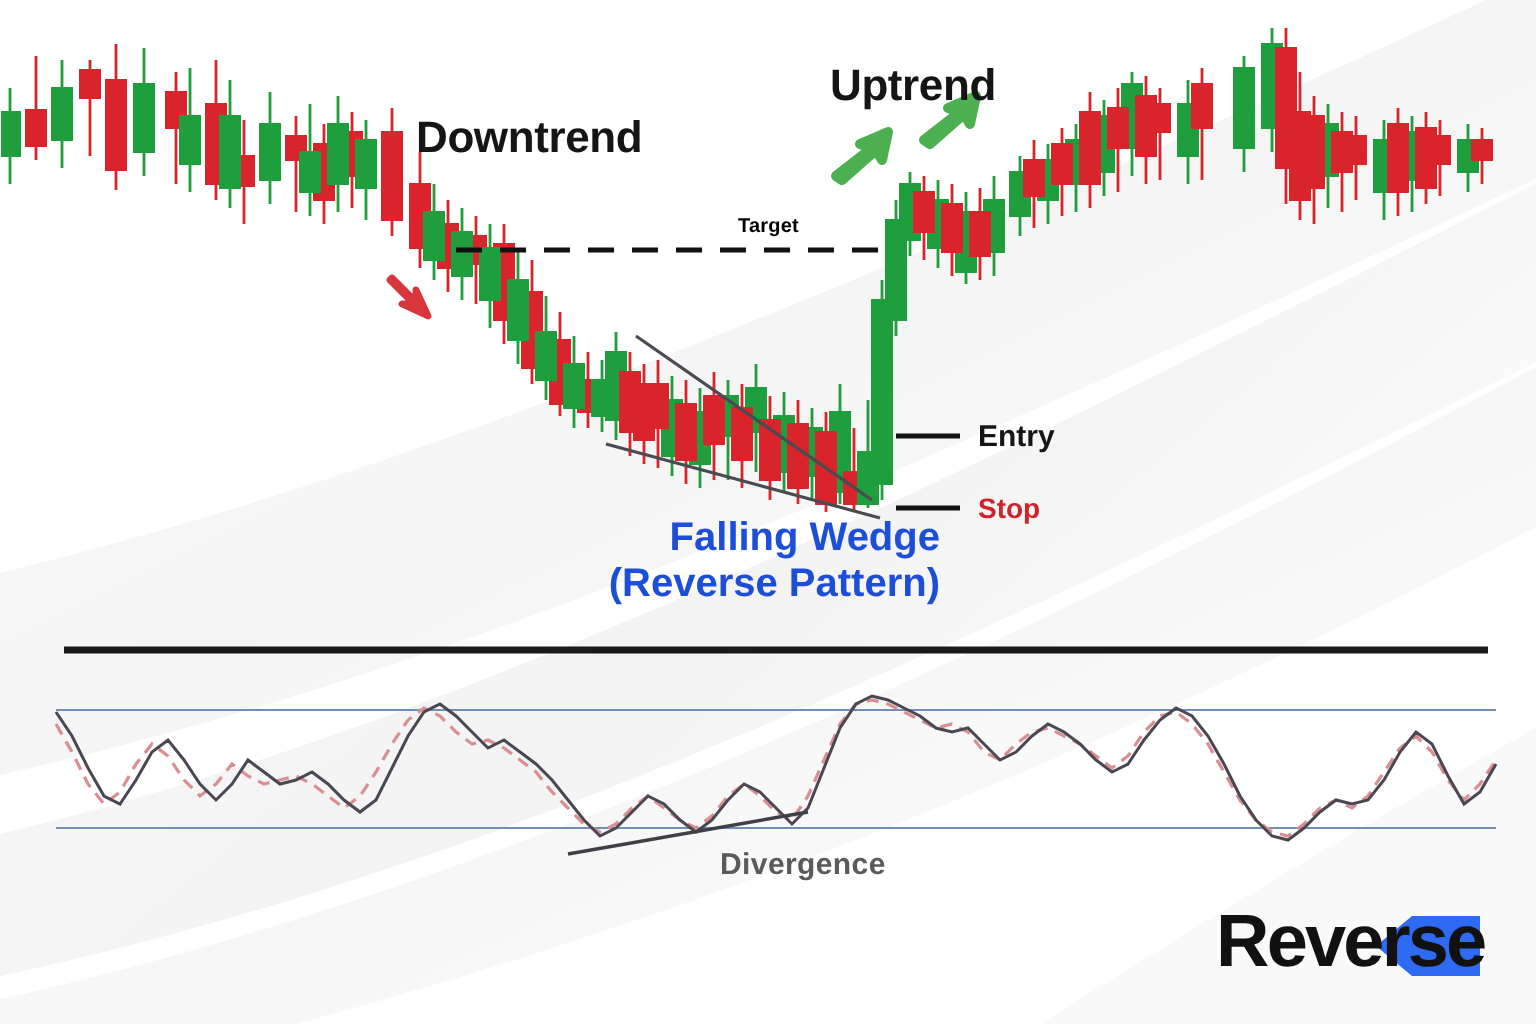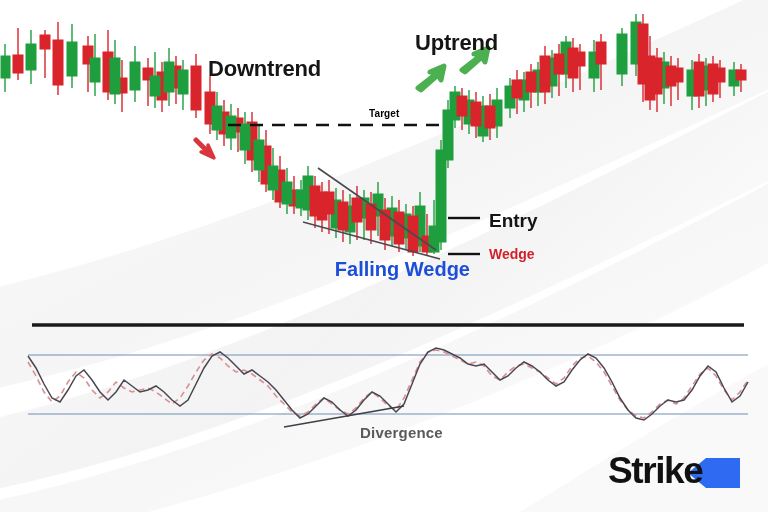--- a/index.html
+++ b/index.html
@@ -14,21 +14,21 @@
   
   .bg-swoosh{position:absolute;inset:0;pointer-events:none;}
 
   .layer{position:absolute;left:0;top:0;width:768px;height:512px;}
 
   .lbl{position:absolute;white-space:nowrap;font-weight:bold;}
 
   .lbl-downtrend{left:208px;top:56px;font-size:22px;color:#151515;letter-spacing:-0.2px;}
   .lbl-uptrend{left:415px;top:30px;font-size:22px;color:#151515;letter-spacing:-0.2px;}
   .lbl-target{left:369px;top:108px;font-size:10px;color:#000000;letter-spacing:0.1px;}
-  .lbl-entry{left:489px;top:210px;font-size:19px;color:#151515;}
+  .lbl-entry{left:489px;top:210px;font-size:15px;color:#151515;}
   .lbl-stop{left:489px;top:246px;font-size:14px;color:#d0222a;}
   .lbl-wedge{left:270px;top:258px;font-size:20px;color:#1d4ed8;line-height:23px;text-align:right;width:200px;}
   .lbl-divergence{left:360px;top:424px;font-size:15px;color:#5a5a5a;letter-spacing:0.2px;}
 
   .logo{position:absolute;left:608px;top:448px;width:140px;height:48px;}
   .logo-text{position:absolute;left:0;top:0;font-size:37px;font-weight:bold;color:#111111;letter-spacing:-1.4px;line-height:46px;z-index:2;}
   .logo-arrow{position:absolute;left:76px;top:10px;z-index:1;}
 </style>
 </head>
 <body>
@@ -307,26 +307,27 @@
       <polyline fill="none" stroke="#4b4752" stroke-width="1.5" points="28,356 36,368 44,384 52,398 60,402 68,390 76,376 84,370 92,380 100,392 108,400 116,392 124,380 132,386 140,392 148,390 156,386 164,392 172,400 180,406 188,400 196,384 204,368 212,356 220,352 228,358 236,366 244,374 252,370 260,376 268,382 276,390 284,400 292,410 300,418 308,414 316,406 324,398 332,402 340,410 348,416 356,410 364,400 372,392 380,396 388,404 396,412 404,404 412,384 420,364 428,352 436,348 444,350 452,354 460,358 468,364 476,366 484,364 492,372 500,380 508,376 516,368 524,362 532,366 540,372 548,380 556,386 564,382 572,370 580,360 588,354 596,358 604,368 612,382 620,398 628,410 636,418 644,420 652,414 660,406 668,400 676,402 684,400 692,390 700,376 708,366 716,372 724,388 732,402 740,396 748,382"></polyline>
 
       <line x1="284" y1="427" x2="404" y2="406" stroke="#3f3f46" stroke-width="1.7"></line>
     </g>
   </svg>
 
   <div class="lbl lbl-uptrend">Uptrend</div>
   <div class="lbl lbl-downtrend">Downtrend</div>
   <div class="lbl lbl-target">Target</div>
   <div class="lbl lbl-entry">Entry</div>
-  <div class="lbl lbl-stop">Wedge</div>
+  <div class="lbl lbl-stop">Stop</div>
   <div class="lbl lbl-wedge">
     <div>Falling Wedge</div>
+    <div>(Reverse Pattern)</div>
   </div>
   <div class="lbl lbl-divergence">Divergence</div>
 
   <div class="logo">
     <svg class="logo-arrow" width="56" height="30" viewBox="0 0 56 30">
       <path d="M 22 0 L 56 0 L 56 30 L 22 30 L 4 15 Z" fill="#2f6bf2"></path>
     </svg>
-    <div class="logo-text">Strike</div>
+    <div class="logo-text">Reverse</div>
   </div>
 
 </div>
 
 </body></html>

